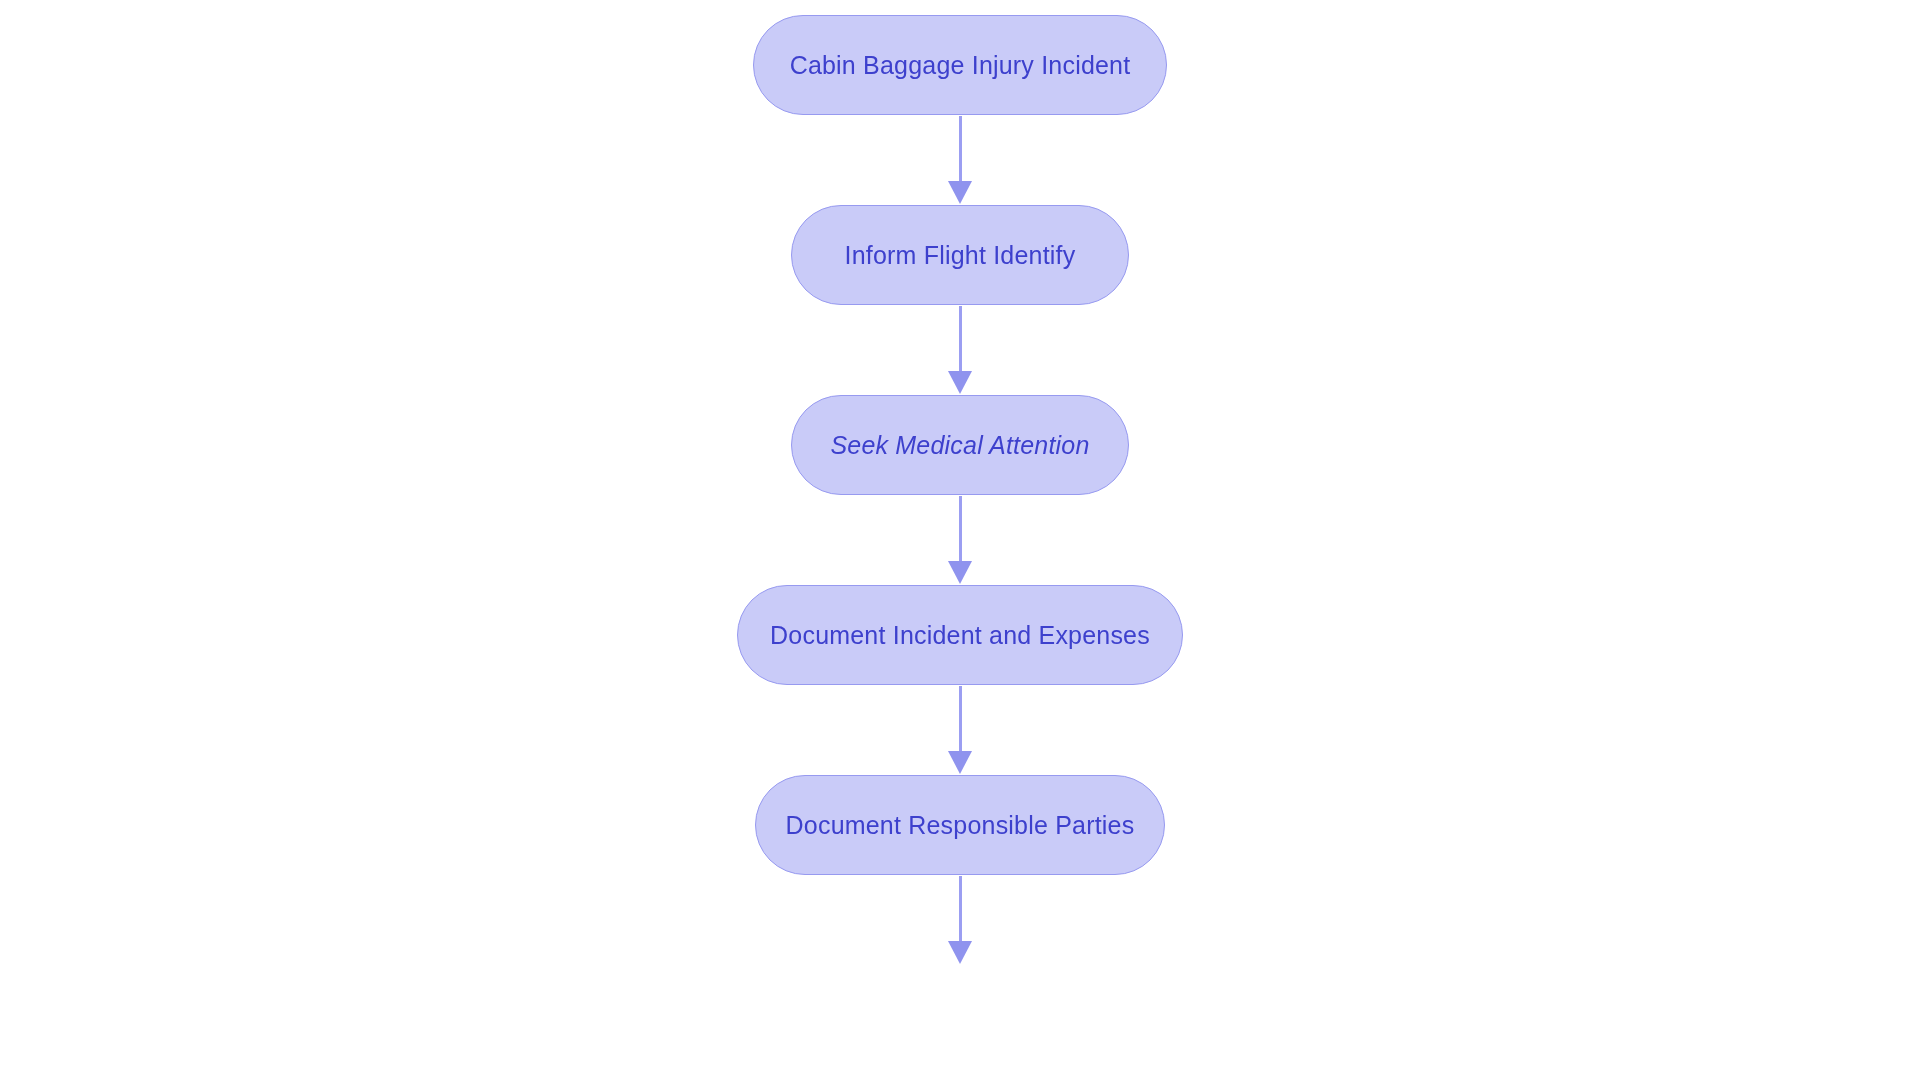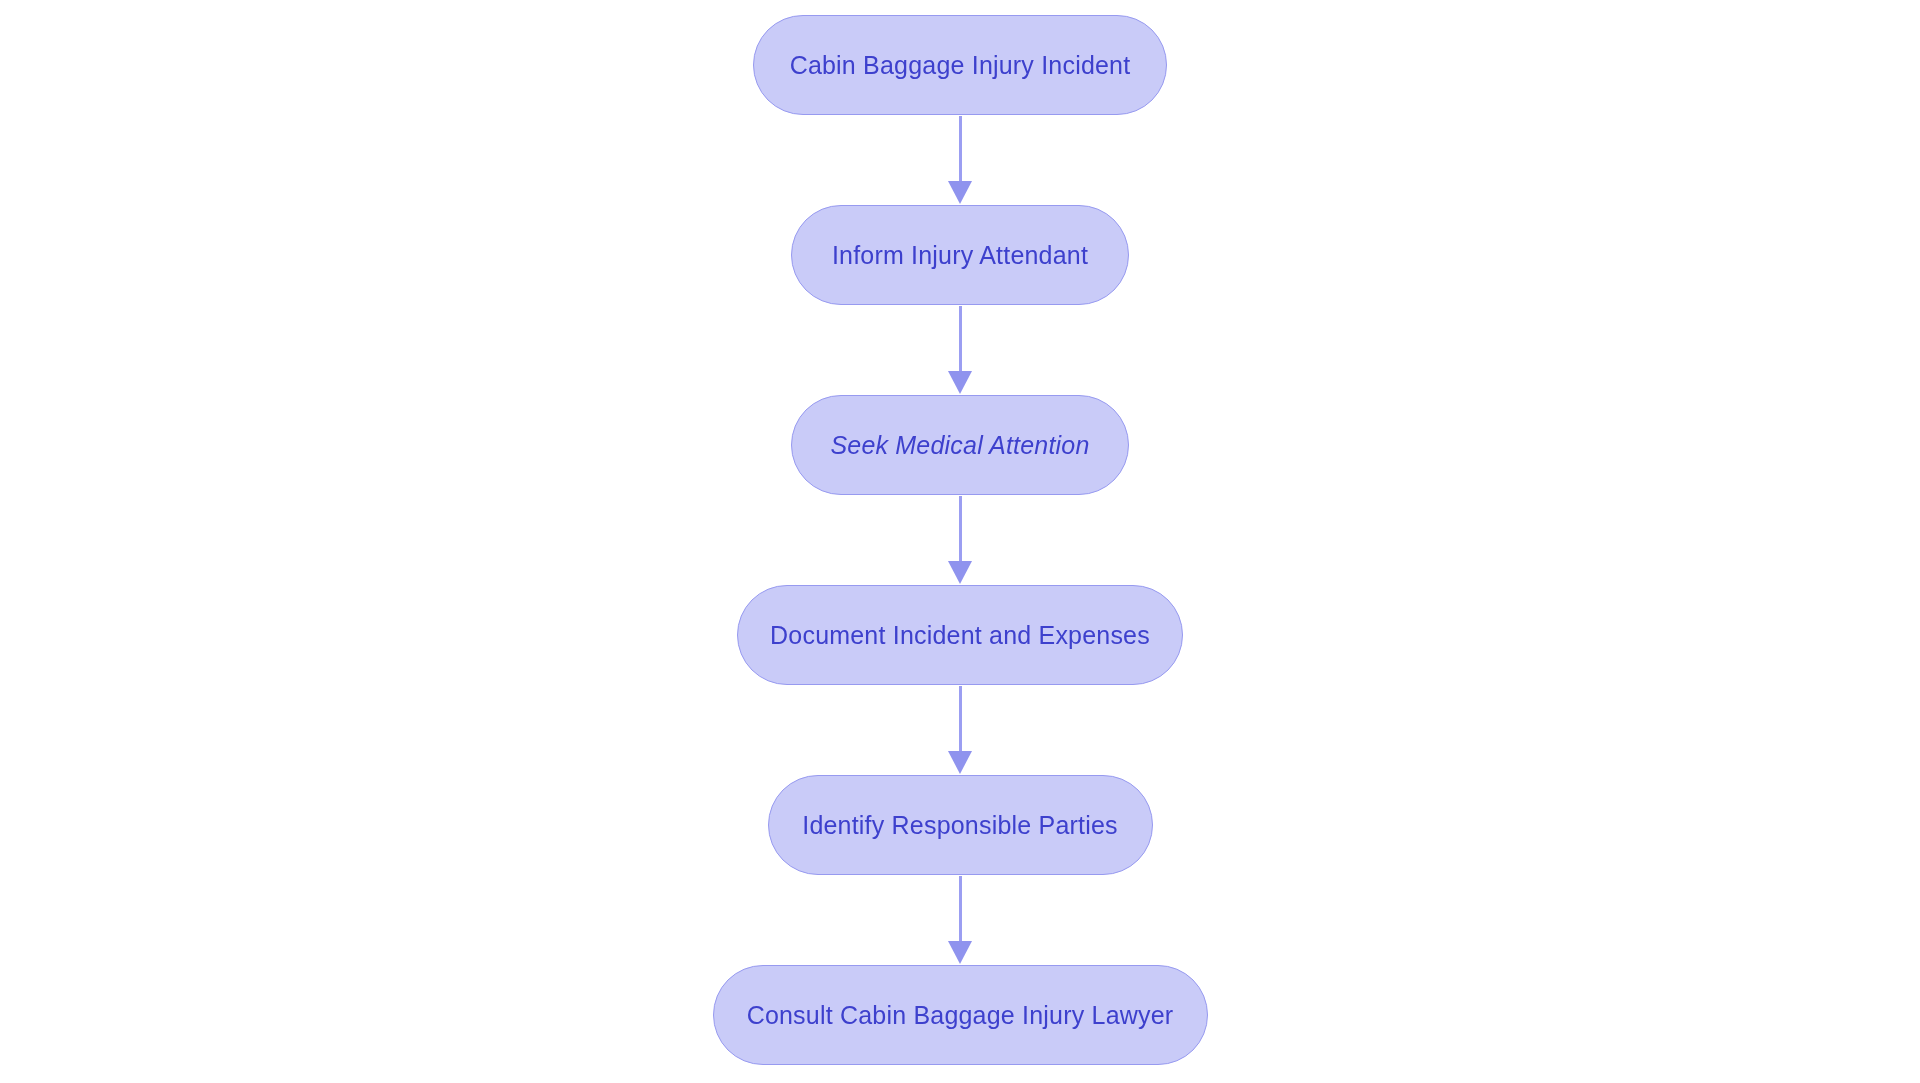--- a/index.html
+++ b/index.html
@@ -76,21 +76,21 @@
   <div class="node n1">
     <span>Cabin Baggage Injury Incident</span>
   </div>
 
   <div class="arrow">
     <div class="arrow-line"></div>
     <div class="arrow-head"></div>
   </div>
 
   <div class="node n2">
-    <span>Inform Injury Attendant</span>
+    <span>Inform Flight Identify</span>
   </div>
 
   <div class="arrow">
     <div class="arrow-line"></div>
     <div class="arrow-head"></div>
   </div>
 
   <div class="node n3">
     <span>Seek Medical Attention</span>
   </div>
@@ -103,25 +103,22 @@
   <div class="node n4">
     <span>Document Incident and Expenses</span>
   </div>
 
   <div class="arrow">
     <div class="arrow-line"></div>
     <div class="arrow-head"></div>
   </div>
 
   <div class="node n5">
-    <span>Identify Responsible Parties</span>
+    <span>Document Responsible Parties</span>
   </div>
 
   <div class="arrow">
     <div class="arrow-line"></div>
     <div class="arrow-head"></div>
   </div>
 
-  <div class="node n6">
-    <span>Consult Cabin Baggage Injury Lawyer</span>
-  </div>
 
 </main>
 
 </body></html>

